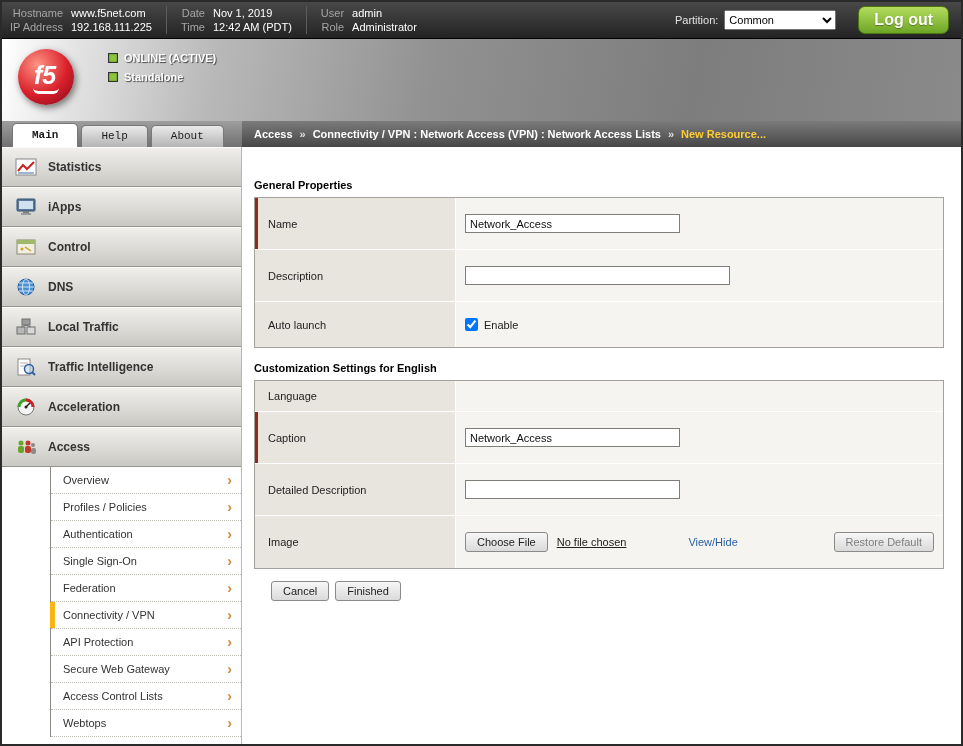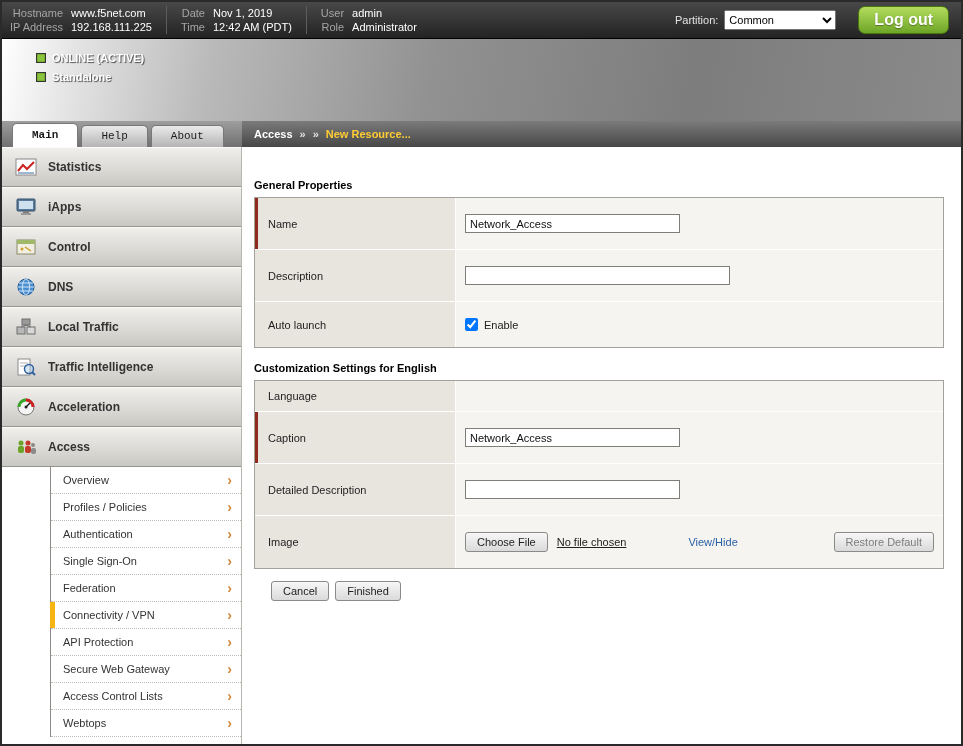--- a/index.html
+++ b/index.html
@@ -136,20 +136,23 @@
     <div class="tb-partition">
       <span>Partition:</span>
       <select>
         <option>Common</option>
       </select>
     </div>
     <button type="button" class="logout-btn">Log out</button>
   </div>
 
   <div class="banner">
+    <div class="logo">
+      <span>f5</span>
+    </div>
     <div class="status">
       <div class="status-row">
         <span class="status-dot"></span>
         <span>ONLINE (ACTIVE)</span>
       </div>
       <div class="status-row">
         <span class="status-dot"></span>
         <span>Standalone</span>
       </div>
     </div>
@@ -157,20 +160,21 @@
 
   <div class="tabstrip">
     <div class="tabs-area">
       <div class="tab active">Main</div>
       <div class="tab">Help</div>
       <div class="tab">About</div>
     </div>
     <div class="breadcrumb">
       <span>Access</span>
       <span class="bc-sep">»</span>
+      <span>Connectivity / VPN : Network Access (VPN) : Network Access Lists</span>
       <span class="bc-sep">»</span>
       <span class="bc-current">New Resource...</span>
     </div>
   </div>
 
   <div class="app-body">
 
     <div class="sidebar">
 
       <div class="nav-item">

